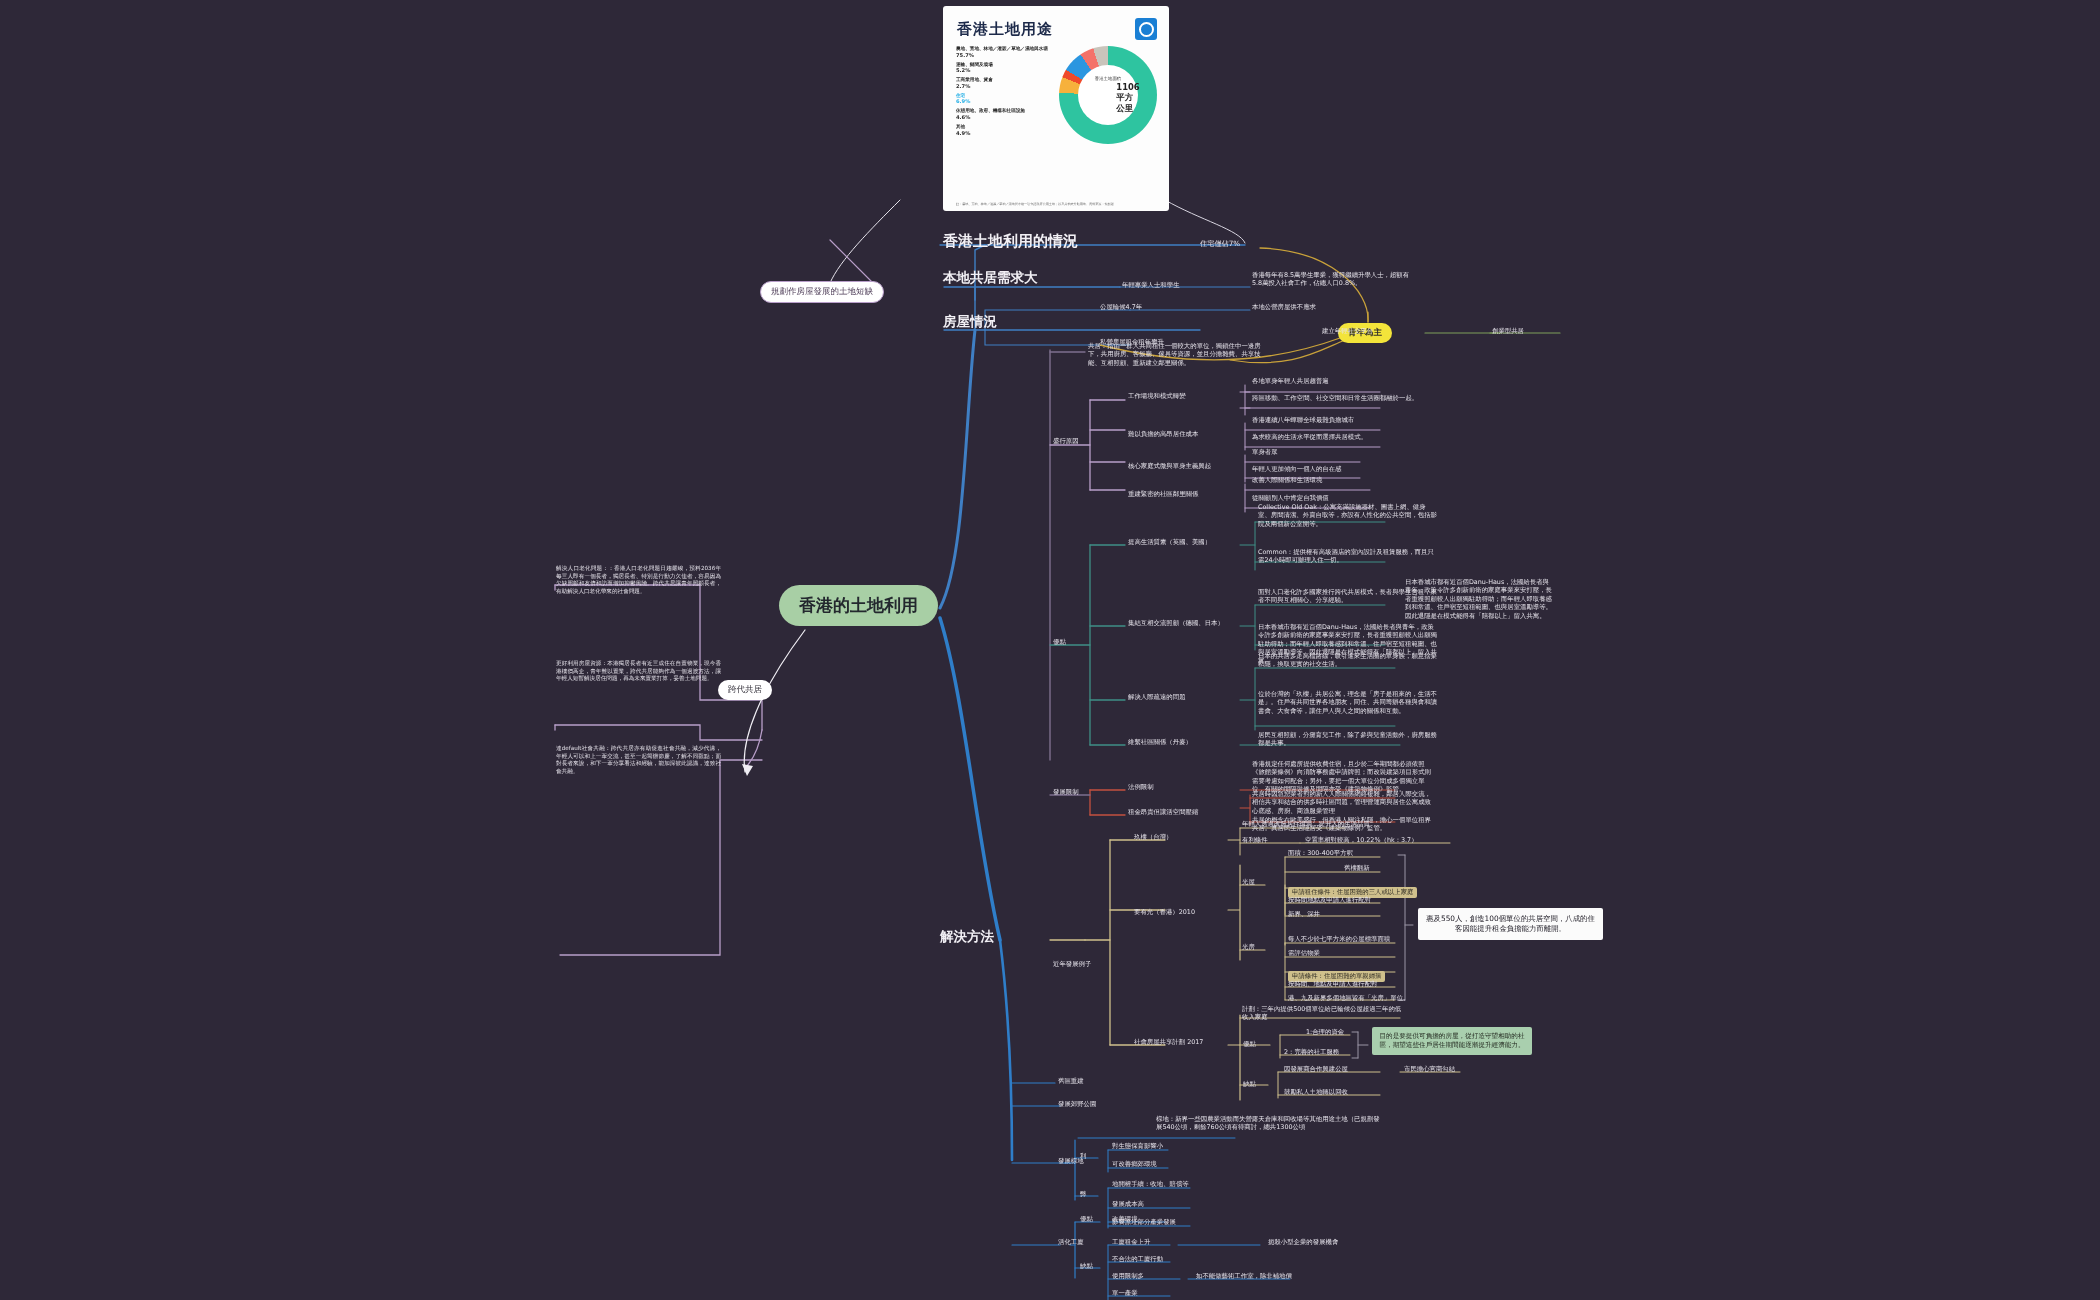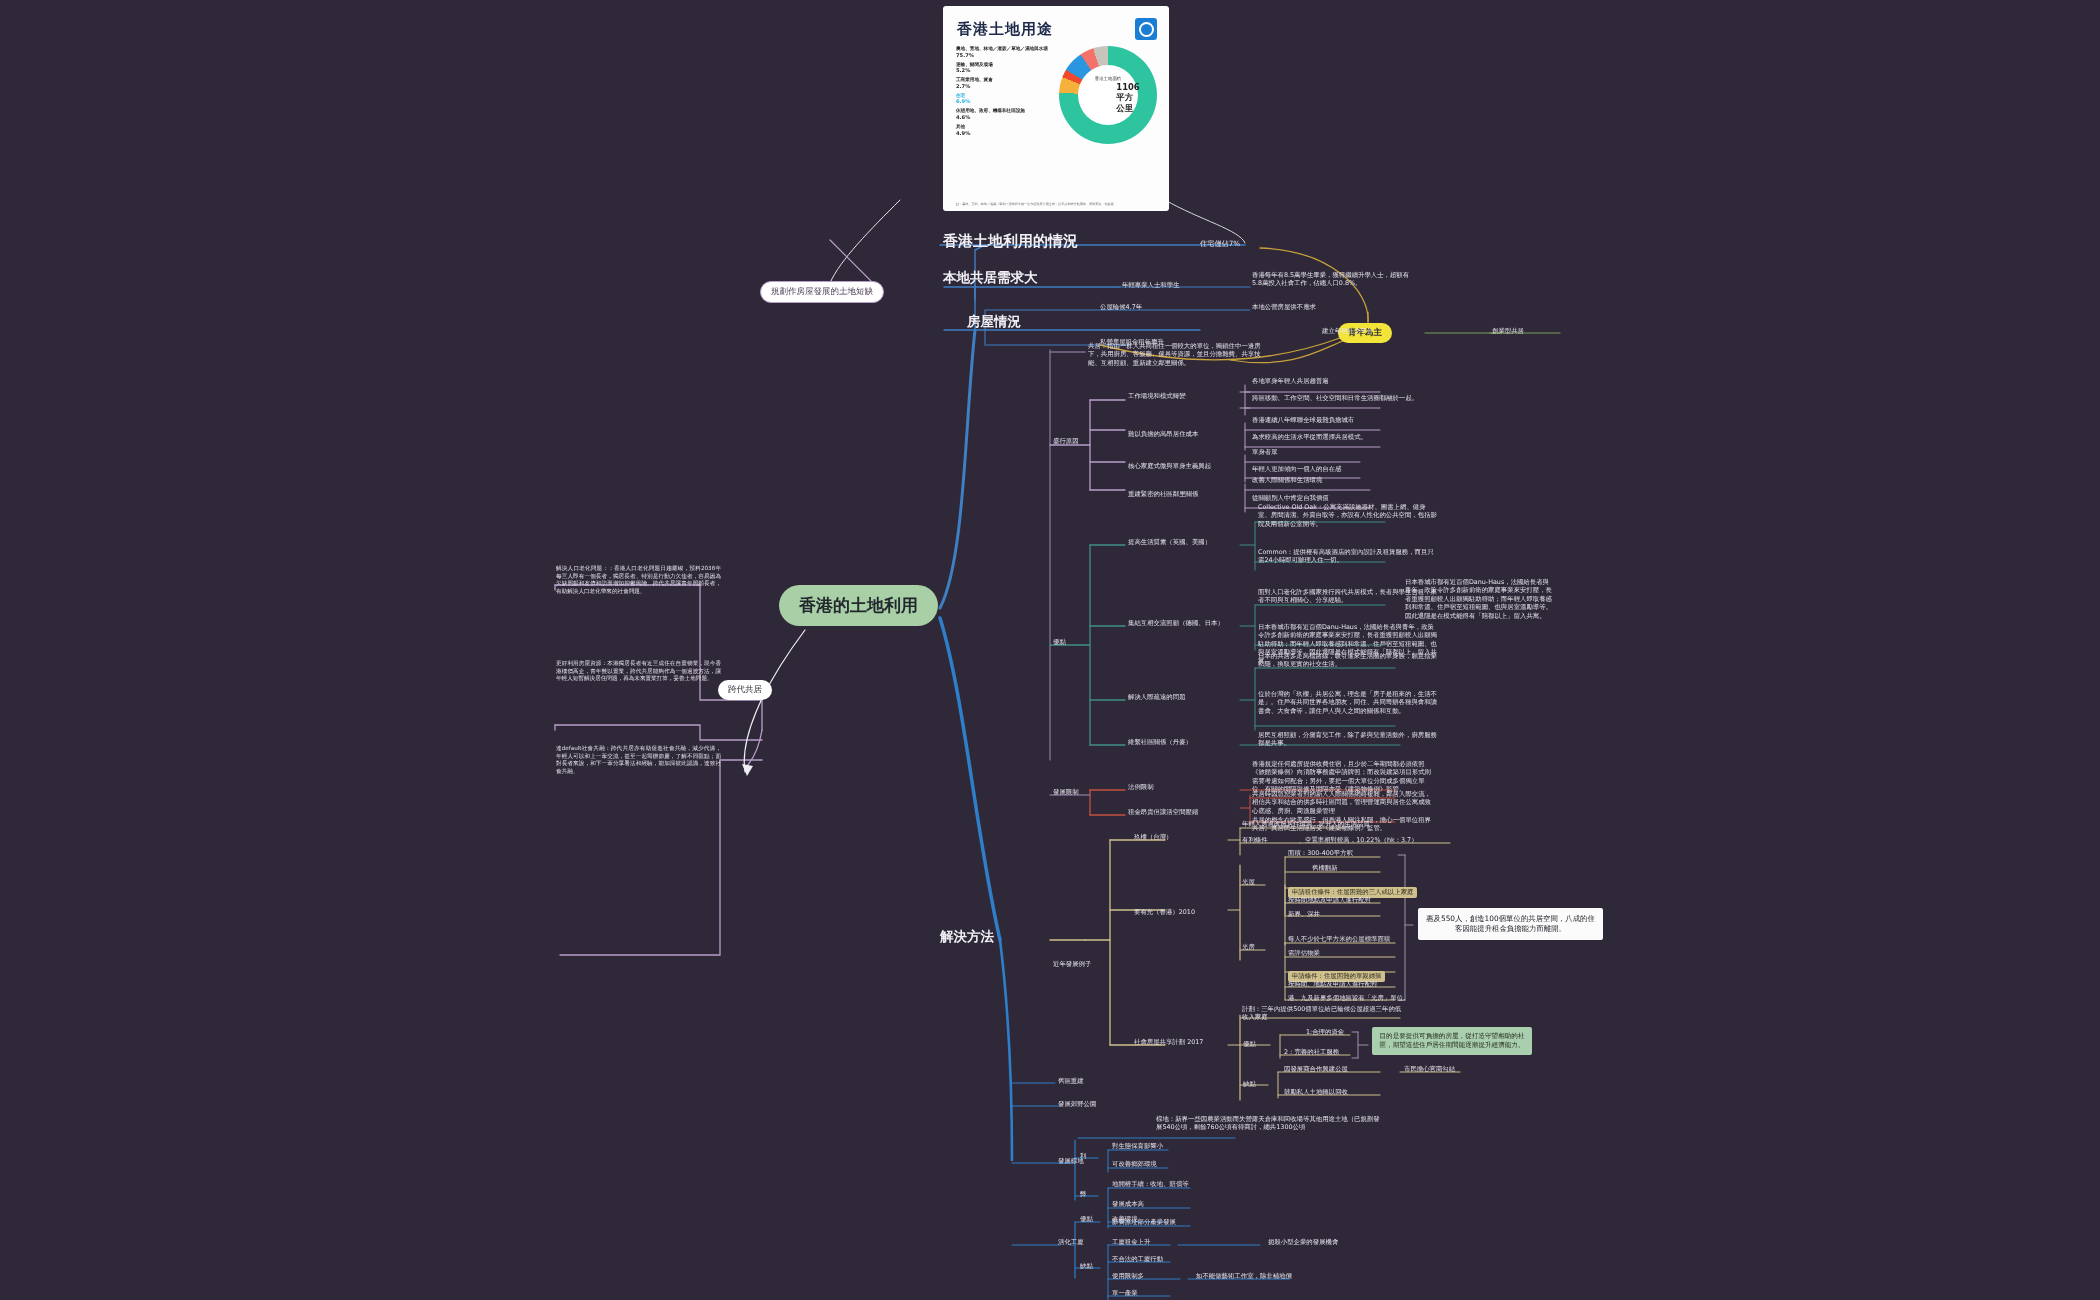--- a/index.html
+++ b/index.html
@@ -223,21 +223,21 @@
   <div class="abs lab" style="left:1310px;top:327px;opacity:0;"></div>
   <div class="abs lab sm" style="left:1322px;top:327px;">建立年輕社交平台</div>
   <div class="abs lab sm" style="left:1492px;top:327px;">創業型共居</div>
 
   <div class="abs side-note" style="left:556px;top:565px;width:165px;">解決人口老化問題：：香港人口老化問題日趨嚴峻，預料2036年每三人即有一個長者，獨居長者、特別是行動力欠佳者，容易因為欠缺照顧和友儕和訪而增加抑鬱風險。跨代共居讓青年照顧長者，有助解決人口老化帶來的社會問題。</div>
   <div class="abs side-note" style="left:556px;top:660px;width:165px;">更好利用房屋資源：本港獨居長者有近三成住在自置物業，現今香港樓價高企，青年難以置業，跨代共居能夠作為一個過渡方法，讓年輕人短暫解決居住問題，再為未來置業打算，妥善土地問題。</div>
   <div class="abs side-note" style="left:556px;top:745px;width:165px;">連default社會共融：跨代共居亦有助促進社會共融，減少代溝，年輕人可以和上一輩交流，甚至一起籌辦節慶，了解不同觀點；面對長者來說，和下一輩分享看法和經驗，能加深彼此認識，達致社會共融。</div>
 
   <div class="abs h1t" style="left:943px;top:232px;">香港土地利用的情況</div>
   <div class="abs h2t" style="left:943px;top:269px;">本地共居需求大</div>
-  <div class="abs h2t" style="left:943px;top:313px;margin-left:24px;">房屋情況</div>
+  <div class="abs h2t" style="left:943px;top:313px;">房屋情況</div>
   <div class="abs h2t" style="left:940px;top:928px;">解決方法</div>
 
   <div class="abs lab sm" style="left:1122px;top:281px;">年輕專業人士和學生</div>
   <div class="abs wrapt" style="left:1252px;top:271px;width:165px;">香港每年有8.5萬學生畢業，獲得繼續升學人士，超額有5.8萬投入社會工作，佔總人口0.8%。</div>
 
   <div class="abs lab sm" style="left:1100px;top:303px;">公屋輪候4.7年</div>
   <div class="abs lab sm" style="left:1252px;top:303px;">本地公營房屋供不應求</div>
   <div class="abs lab sm" style="left:1100px;top:338px;">私營房屋租金租年攀升</div>
   <div class="abs lab sm" style="left:1168px;top:328px;width:0;opacity:0;"></div>
   <div class="abs lab sm" style="left:1182px;top:325px;font-style:italic;opacity:0;"></div>
@@ -282,21 +282,21 @@
   <div class="abs lab sm" style="left:1053px;top:933px;margin-top:27px;">近年發展例子</div>
 
   <div class="abs lab sm" style="left:1134px;top:833px;">玖樓（台灣）</div>
   <div class="abs lab sm" style="left:1242px;top:820px;">年輕人透過改造居住環境，提升人的生活品質</div>
   <div class="abs lab sm" style="left:1242px;top:836px;">有利條件</div>
   <div class="abs lab sm" style="left:1305px;top:836px;">空置率相對較高，10.22%（hk：3.7）</div>
 
   <div class="abs lab sm" style="left:1134px;top:908px;">要有光（香港）2010</div>
   <div class="abs lab sm" style="left:1242px;top:878px;">光屋</div>
   <div class="abs lab sm" style="left:1288px;top:849px;">面積：300-400平方呎</div>
-  <div class="abs lab sm" style="left:1312px;top:864px;text-align:right;">舊樓翻新</div>
+  <div class="abs lab sm" style="left:1344px;top:864px;text-align:right;">舊樓翻新</div>
   <div class="abs" style="left:1288px;top:879px;"><span class="tag khaki">申請租住條件：住屋困難的三人或以上家庭</span></div>
   <div class="abs lab sm" style="left:1288px;top:896px;">按時間地點及申請人進行配對</div>
   <div class="abs lab sm" style="left:1288px;top:910px;">新界、深井</div>
 
   <div class="abs lab sm" style="left:1242px;top:943px;">光房</div>
   <div class="abs lab sm" style="left:1288px;top:935px;">每人不少於七平方米的公屋標準面積</div>
   <div class="abs lab sm" style="left:1288px;top:949px;">需評估物業</div>
   <div class="abs" style="left:1288px;top:963px;"><span class="tag khaki">申請條件：住屋困難的單親婦孺</span></div>
   <div class="abs lab sm" style="left:1288px;top:980px;">按時間、地點及申請人進行配對</div>
   <div class="abs lab sm" style="left:1288px;top:994px;">港、九及新界多個地區皆有「光房」單位。</div>

